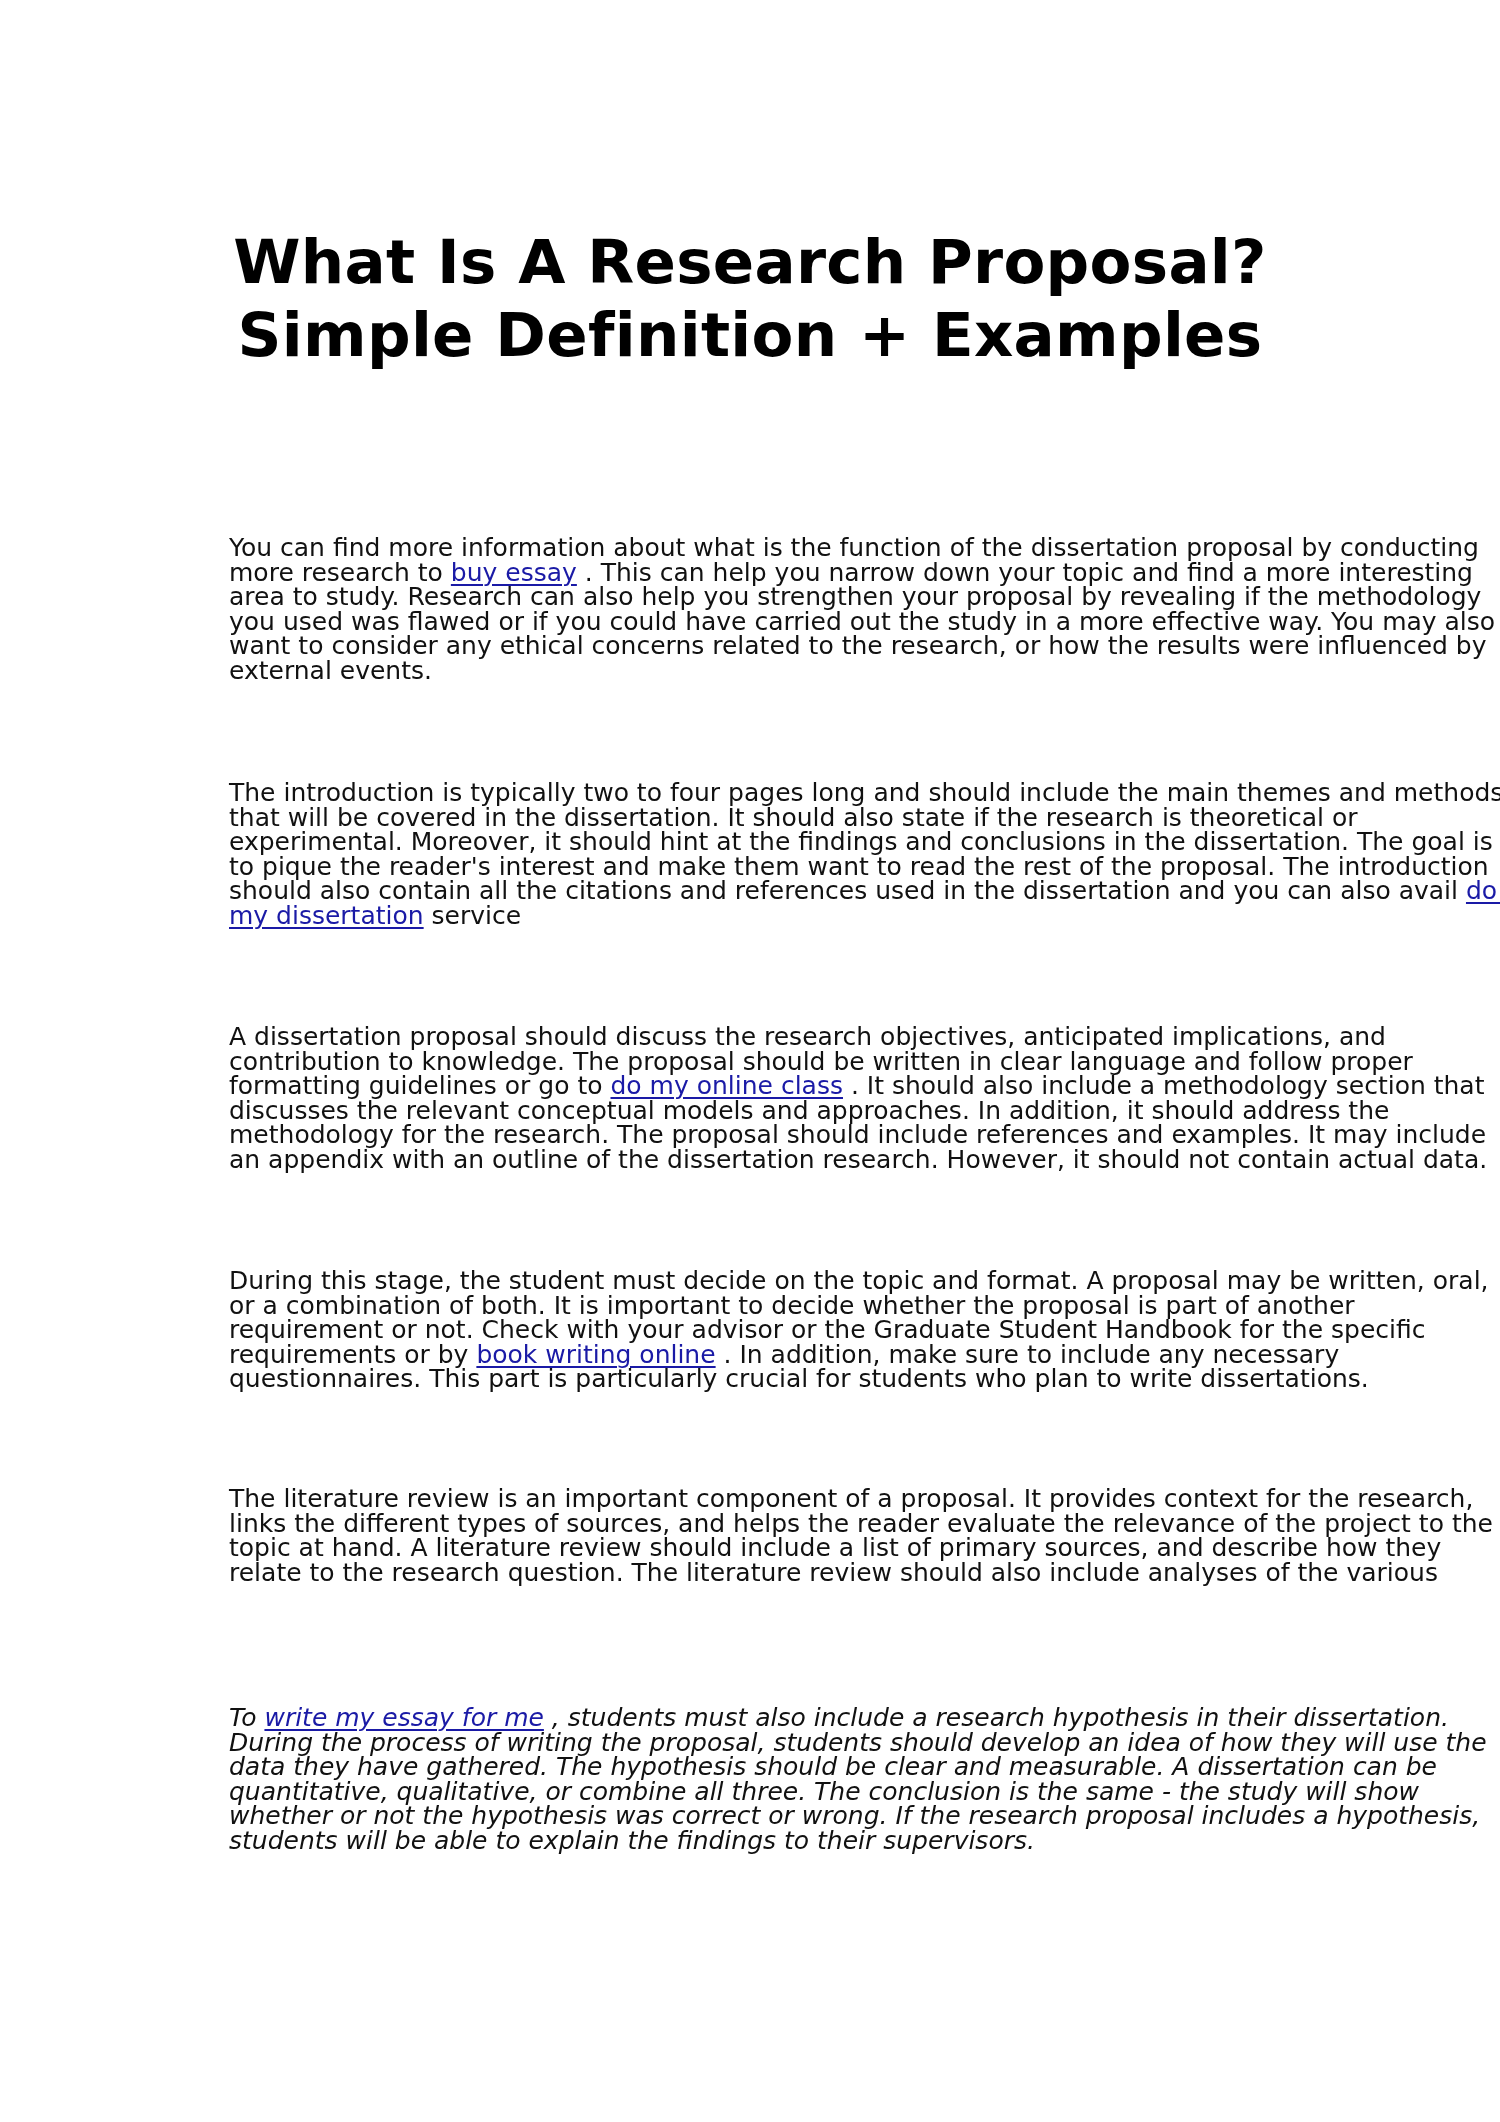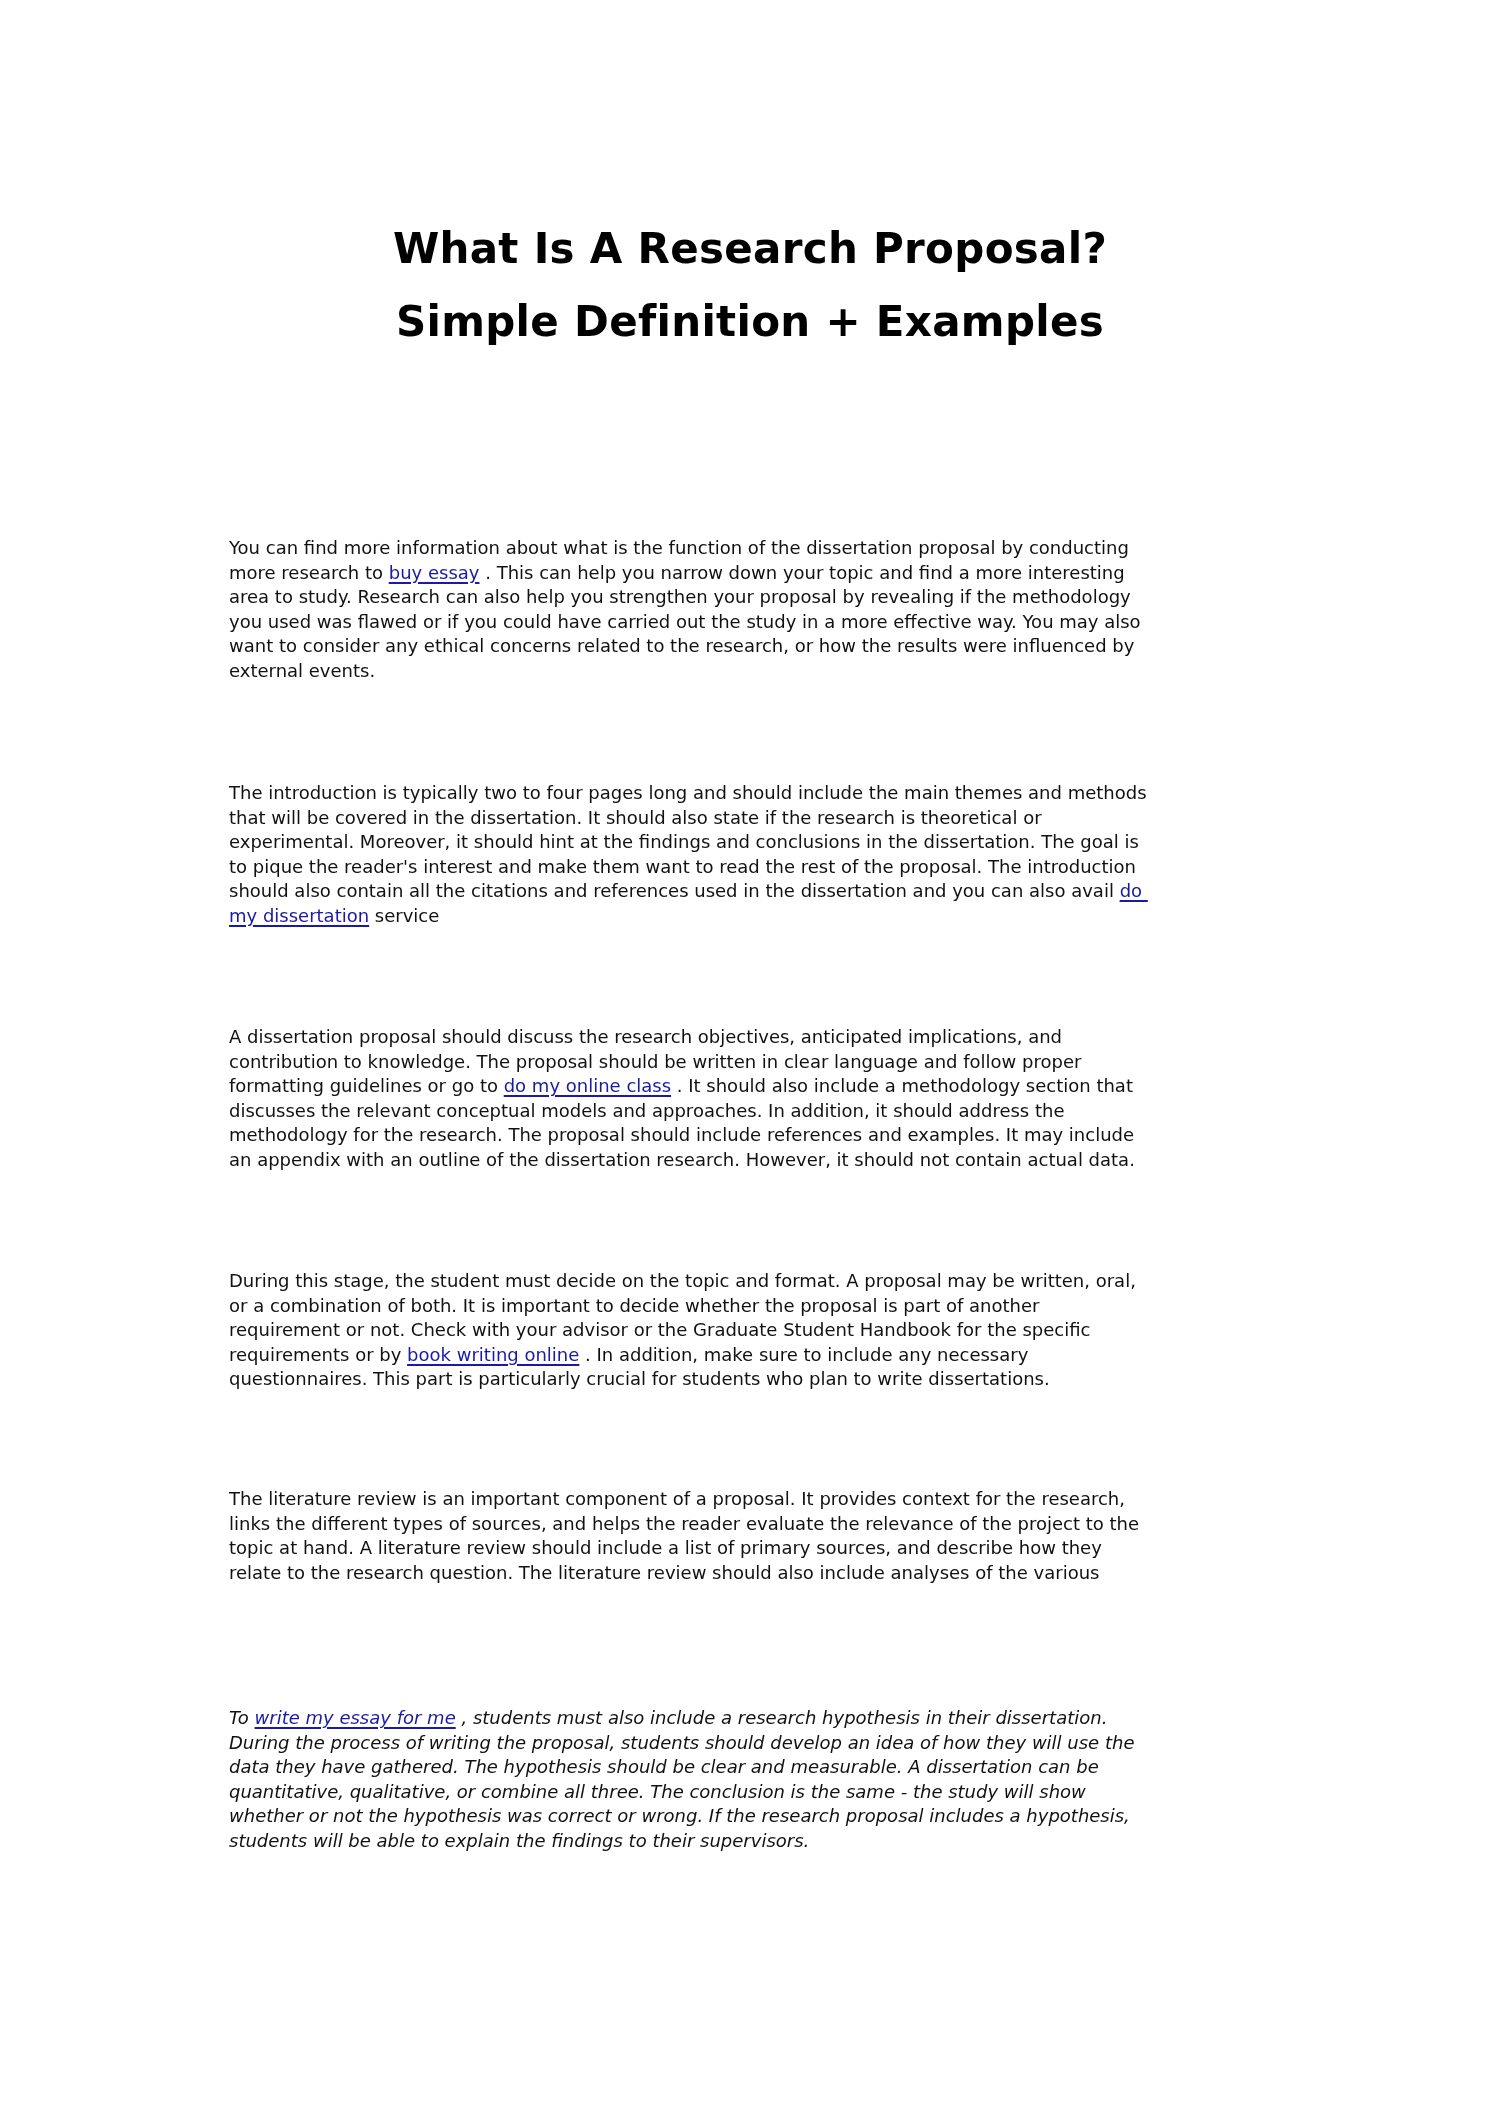--- a/index.html
+++ b/index.html
@@ -22,35 +22,35 @@
       background: #ffffff;
     }
     .title {
       position: absolute;
       left: 0;
       top: 184px;
       width: 1500px;
       text-align: center;
       font-family: "DejaVu Sans", sans-serif;
       font-weight: bold;
-      font-size: 42px;
+      font-size: 61px;
       line-height: 73px;
       color: #000000;
       letter-spacing: 0.3px;
     }
     .title-line {
       display: block;
       white-space: nowrap;
     }
     .para {
       position: absolute;
       left: 229px;
       width: 1080px;
       font-family: "DejaVu Sans", sans-serif;
-      font-size: 18px;
+      font-size: 25px;
       line-height: 24.6px;
       color: #111111;
     }
     .line {
       display: block;
       white-space: pre;
     }
     .link {
       color: #1a1aa6;
       text-decoration: underline;

